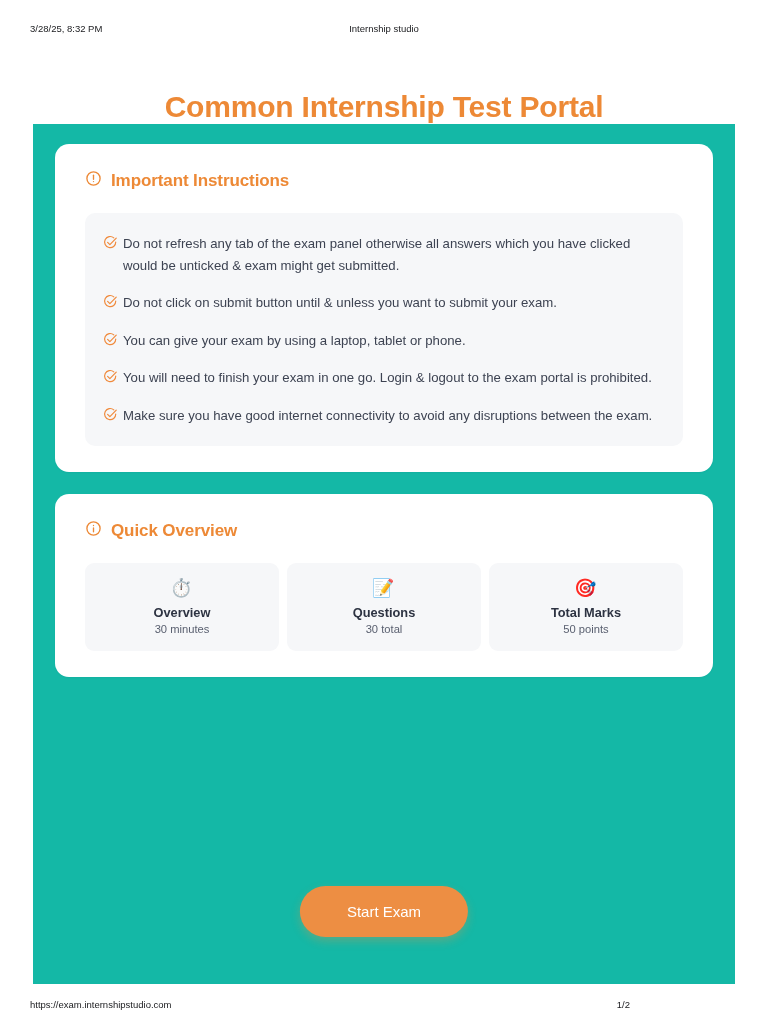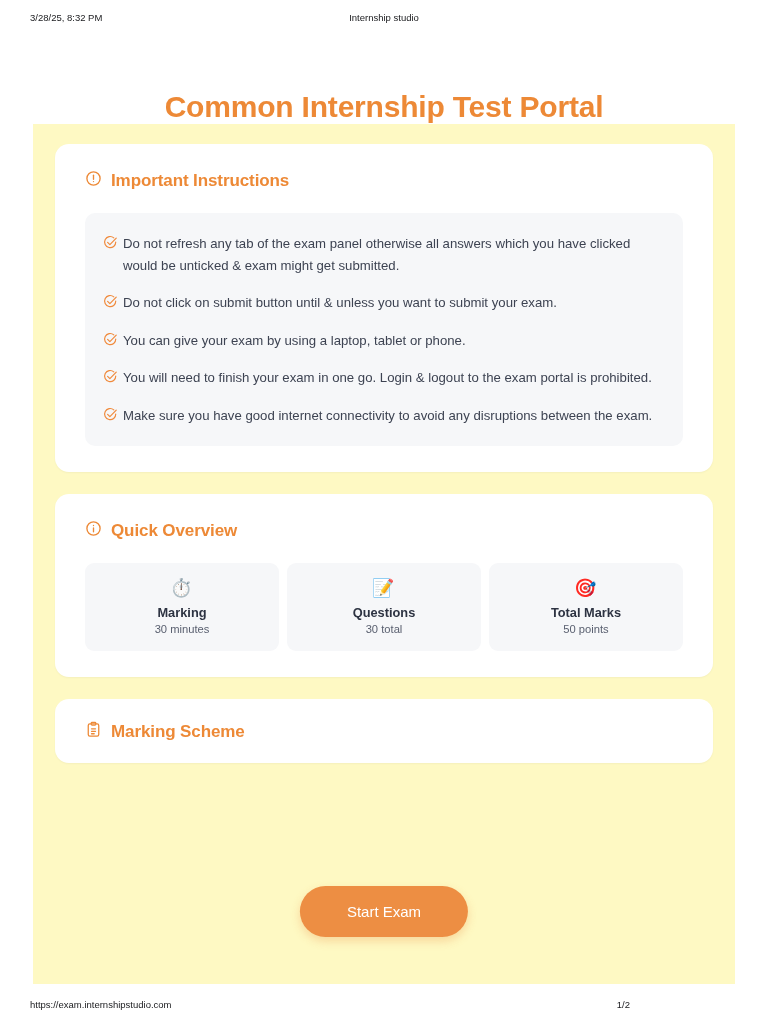--- a/index.html
+++ b/index.html
@@ -16,21 +16,21 @@
     position: relative;
   }
 
   
   .print-header {
     position: absolute;
     top: 0; left: 0;
     width: 768px;
     height: 34px;
     display: flex;
-    align-items: center;
+    align-items: flex-end;
     padding: 0 30px;
     font-size: 9.5px;
     color: #202124;
   }
   .print-header .ph-date { flex: 0 0 auto; }
   .print-header .ph-title {
     position: absolute;
     left: 0; right: 0;
     text-align: center;
     font-size: 9.5px;
@@ -75,21 +75,21 @@
     color: #ED8936;
     letter-spacing: -0.2px;
   }
 
   .content-area {
     position: absolute;
     top: 90px;
     left: 33px;
     width: 702px;
     bottom: 0;
-    background: #fef9c3;
+    background: #14b8a6;
     padding: 20px 22px 0 22px;
   }
 
   .card {
     background: #ffffff;
     border-radius: 14px;
     width: 100%;
     margin-bottom: 22px;
     box-shadow: 0 1px 2px rgba(16,24,40,0.04);
   }
@@ -265,50 +265,36 @@
             <line x1="12" y1="11.2" x2="12" y2="16.6"></line>
             <circle cx="12" cy="7.7" r="0.95" fill="#ED8936" stroke="none"></circle>
           </svg>
         </span>
         <span class="head-text">Quick Overview</span>
       </div>
 
       <div class="stats-row">
         <div class="stat-card">
           <span class="stat-icon">⏱️</span>
-          <div class="stat-label">Marking</div>
+          <div class="stat-label">Overview</div>
           <div class="stat-value">30 minutes</div>
         </div>
         <div class="stat-card">
           <span class="stat-icon">📝</span>
           <div class="stat-label">Questions</div>
           <div class="stat-value">30 total</div>
         </div>
         <div class="stat-card">
           <span class="stat-icon">🎯</span>
           <div class="stat-label">Total Marks</div>
           <div class="stat-value">50 points</div>
         </div>
       </div>
     </section>
 
-    <section class="card marking-card">
-      <div class="card-head">
-        <span class="ico">
-          <svg width="17" height="17" viewBox="0 0 24 24" fill="none" stroke="#ED8936" stroke-width="1.8" stroke-linecap="round" stroke-linejoin="round">
-            <rect x="4.6" y="4.2" width="14.8" height="17.2" rx="2.2"></rect>
-            <rect x="8.8" y="1.9" width="6.4" height="4" rx="1.2"></rect>
-            <line x1="9.2" y1="11" x2="14.8" y2="11"></line>
-            <line x1="9.2" y1="14.6" x2="14.8" y2="14.6"></line>
-            <line x1="9.2" y1="18" x2="13" y2="18"></line>
-          </svg>
-        </span>
-        <span class="head-text">Marking Scheme</span>
-      </div>
-    </section>
 
   </div>
 </div>
 
 <button class="start-btn">Start Exam</button>
 
 <div class="print-footer">
   <span>https://exam.internshipstudio.com</span>
   <span>1/2</span>
 </div>

